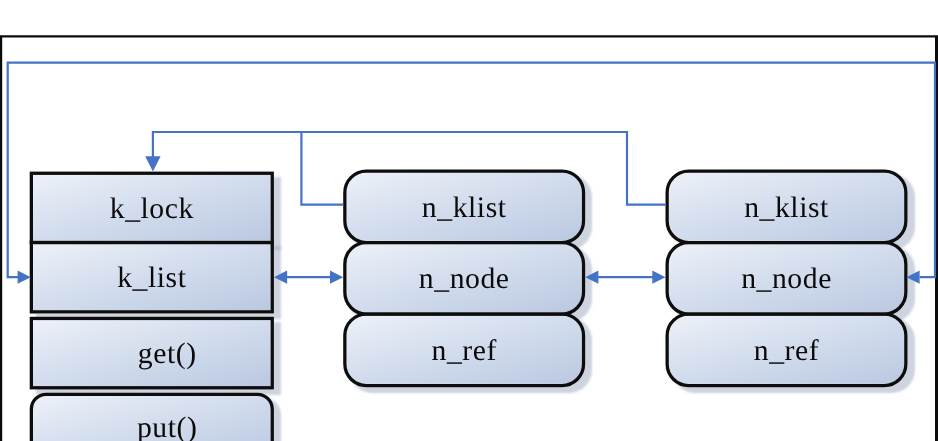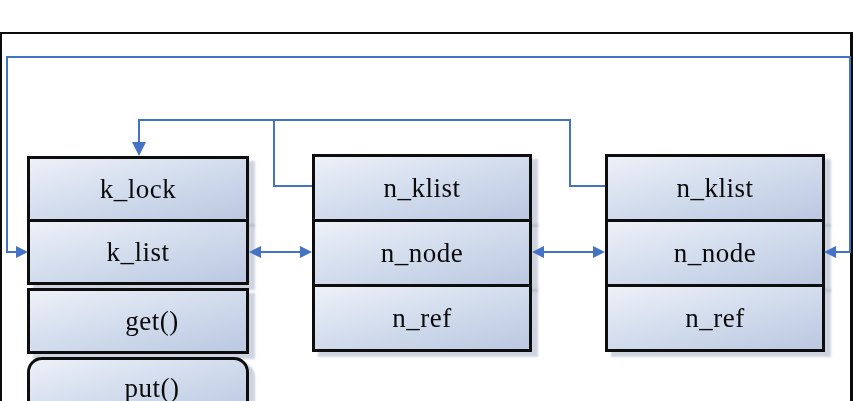--- a/index.html
+++ b/index.html
@@ -38,21 +38,21 @@
     width: 100%;
     border: 3px solid #0d0d0d;
     background: linear-gradient(165deg, #edf1f8 0%, #d4deee 45%, #bac8e1 100%);
     box-shadow: 6px 5px 2px rgba(164, 175, 196, 0.55);
     display: flex;
     align-items: center;
     justify-content: center;
   }
   .h66 { height: 66px; }
   .h63 { height: 63px; border-radius: 15px; }
-  .h68 { height: 68px; }
+  .h68 { height: 68px; border-radius: 21px; }
   .joined { margin-top: -3px; }
   .gapped { margin-top: 3px; padding-left: 28px; }
 
   .cell-label {
     font-family: "Liberation Serif", "DejaVu Serif", serif;
     font-size: 27px;
     color: #0a0a0a;
     letter-spacing: 0.5px;
     white-space: nowrap;
   }

